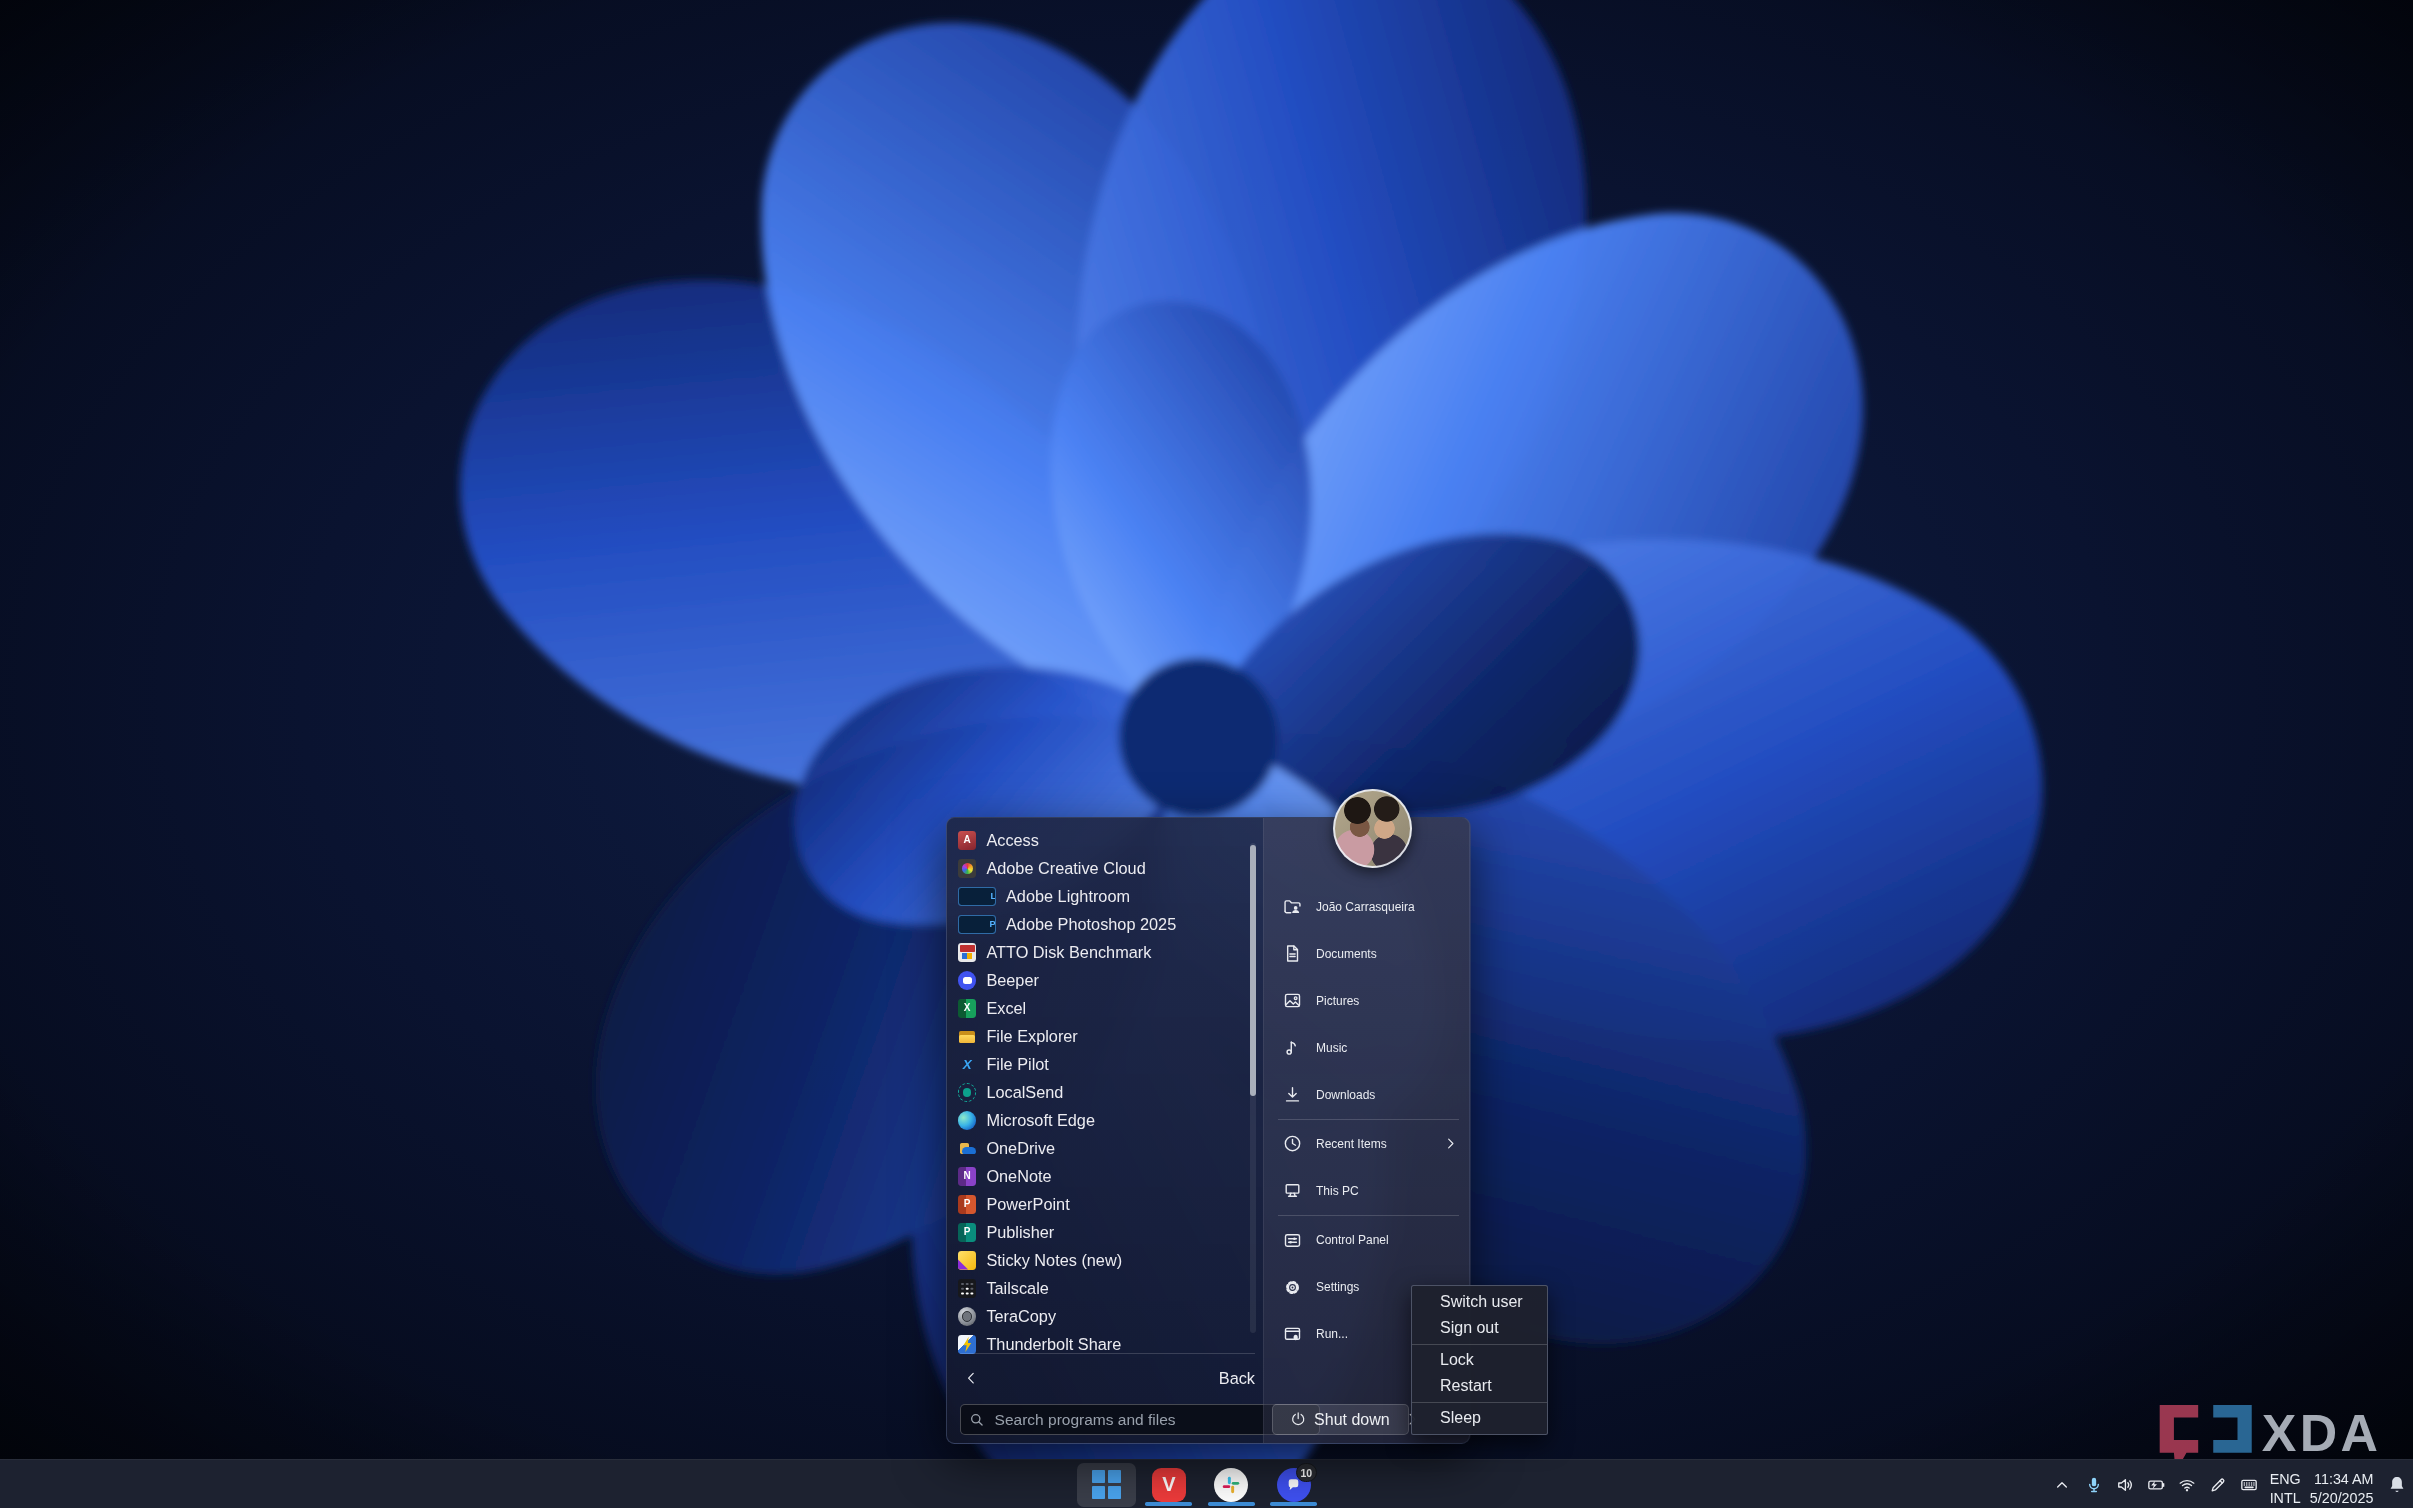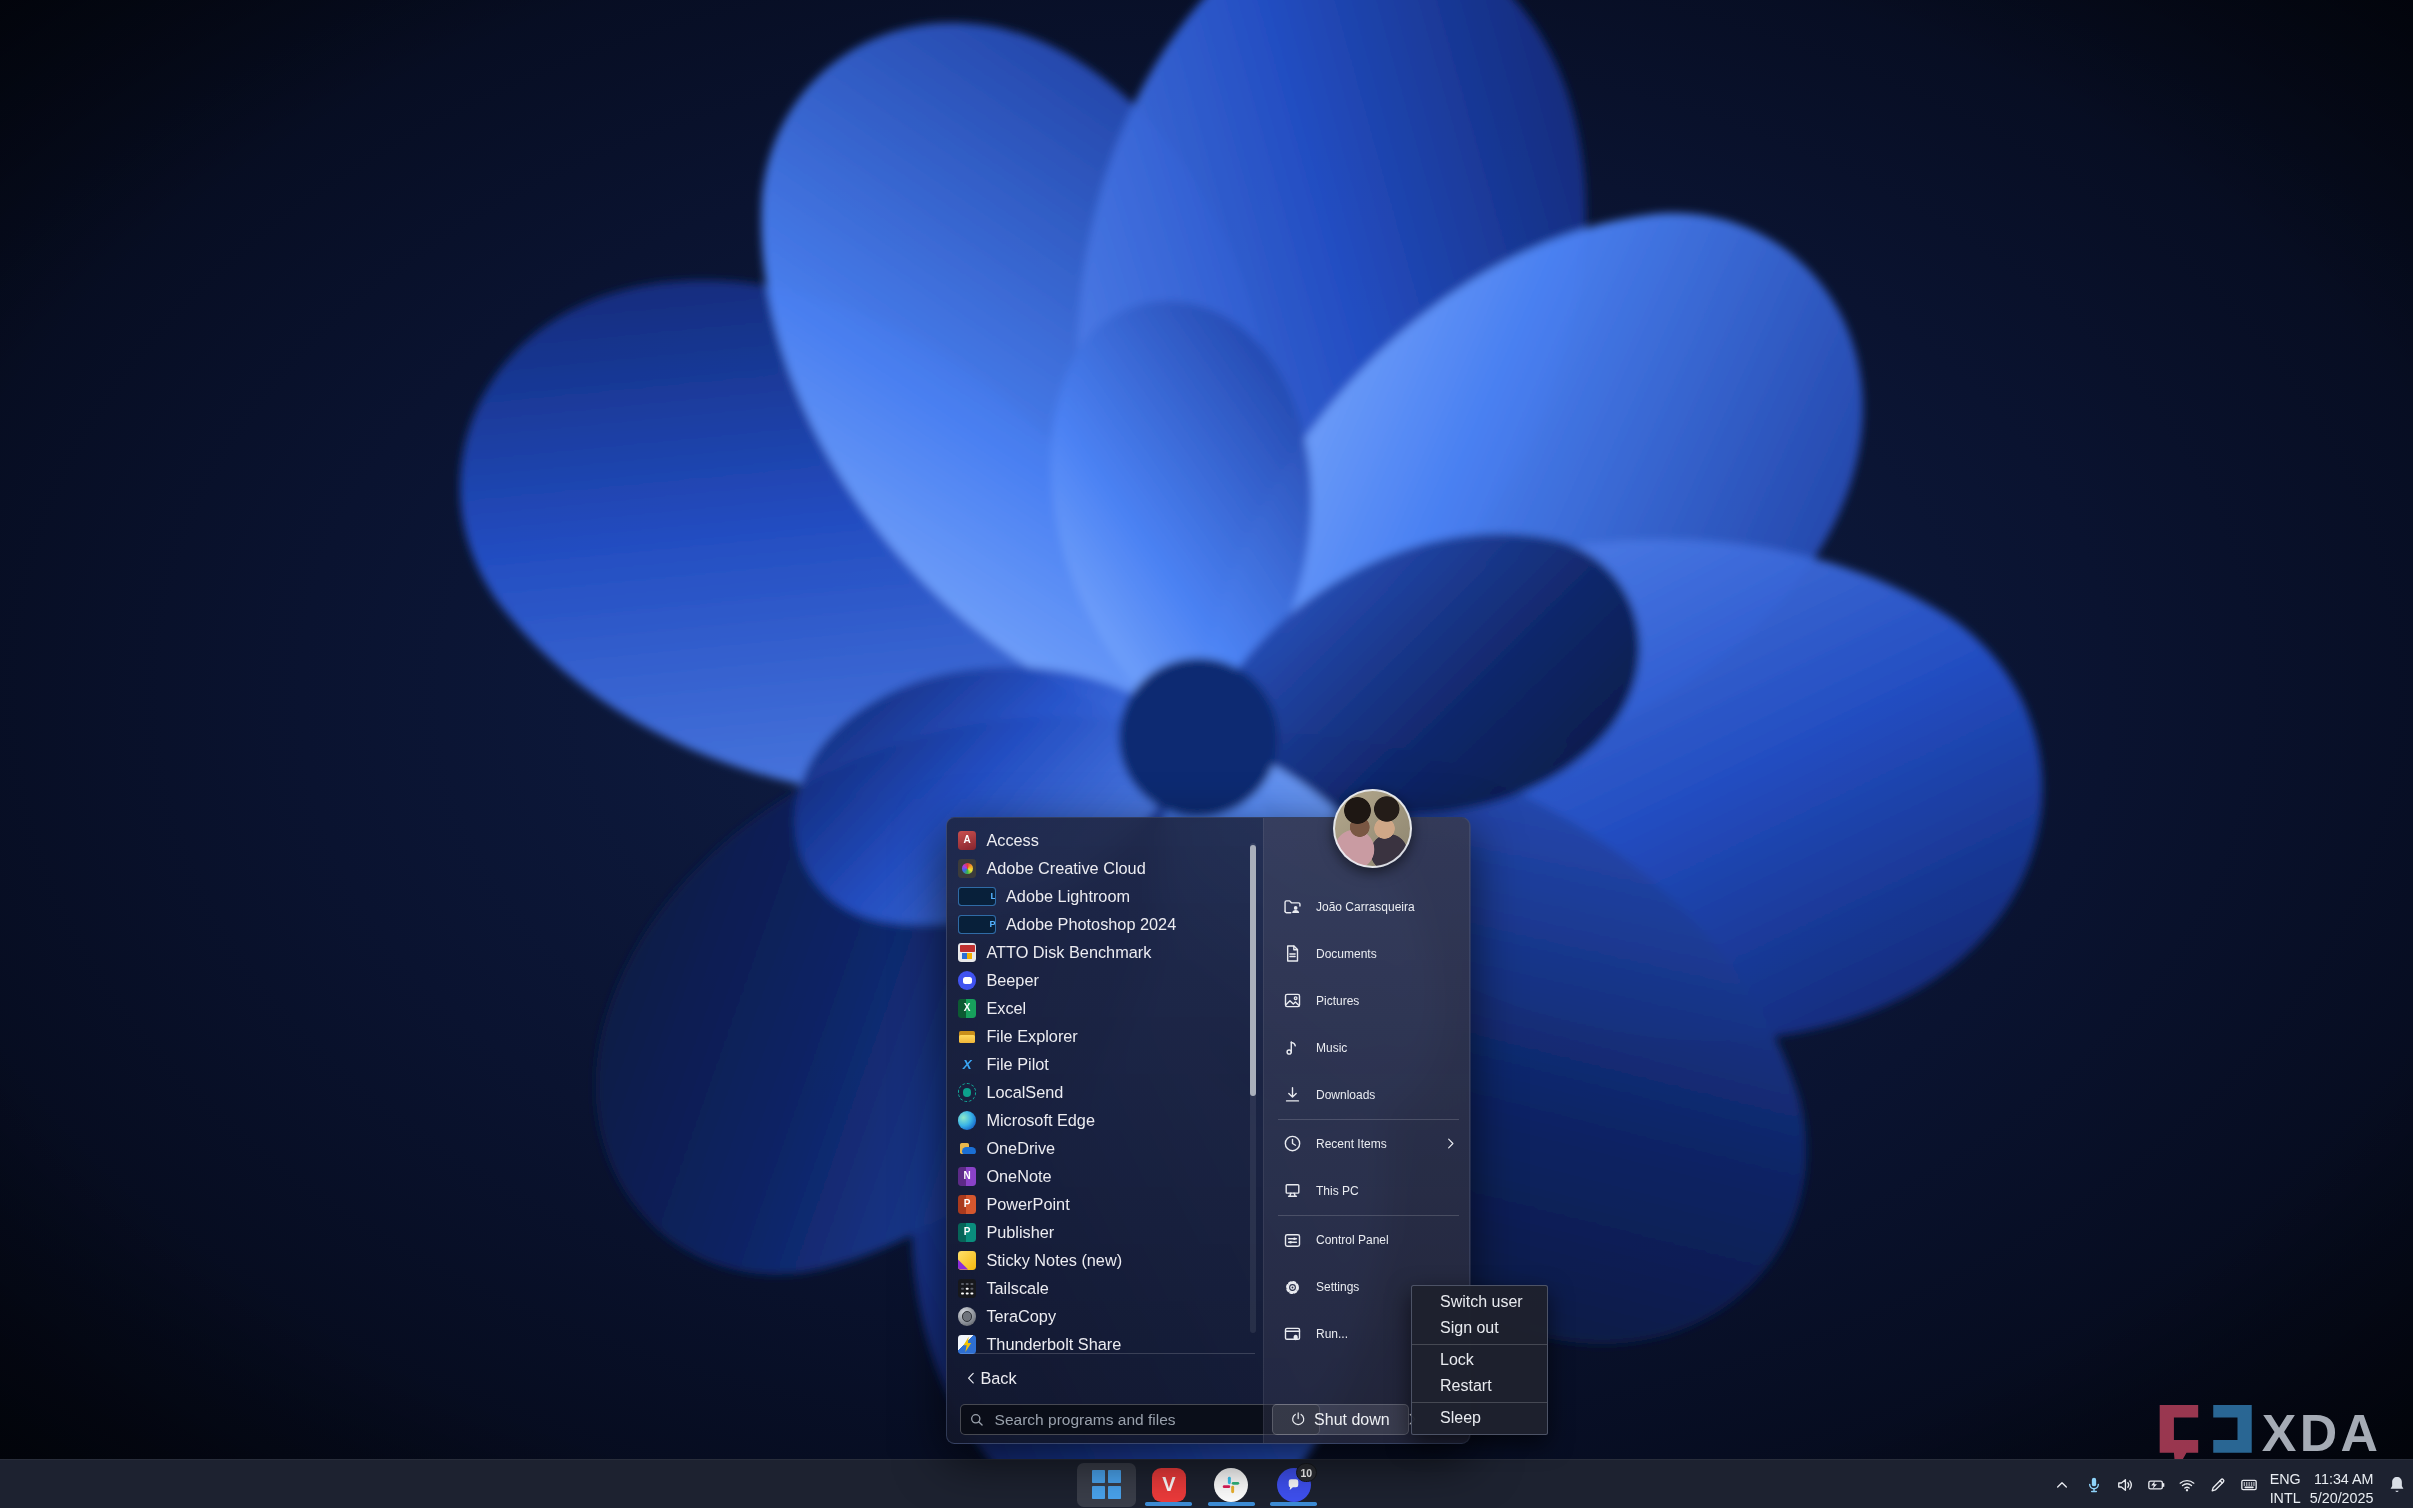--- a/index.html
+++ b/index.html
@@ -25,21 +25,21 @@
   .app-label { font-size:16.3px; color:#ececf1; white-space:nowrap; }
 
   .scroll-track { position:absolute; left:303px; top:25px; width:5.9px; height:490px;
     background:rgba(255,255,255,.08); border-radius:3.4px; }
   .scroll-thumb { position:absolute; left:0; top:1.7px; width:5.9px; height:251px;
     background:#a9afbb; border-radius:3.4px; }
 
   .left-divider { position:absolute; left:12.6px; top:535px; width:295px; height:0.8px;
     background:rgba(255,255,255,.16); }
   .back-row { position:absolute; left:0; top:545px; width:308px; height:30px;
-    display:flex; align-items:center; padding-left:15px; border-radius:3.4px; }
+    display:flex; align-items:center; padding-left:15px; border-radius:3.4px;justify-content:space-between; }
   .back-label { font-size:16.3px; color:#ececf1; }
 
   .search-box { position:absolute; left:12.6px; top:586px; width:360px; height:31px; }
   .search-box input { width:100%; height:100%; background:rgba(9,11,19,.8);
     border:0.8px solid rgba(255,255,255,.25); border-radius:5px; color:#cfd4dc;
     font-size:15.5px; padding:0 8.4px 0 34px; outline:none;
     font-family:"Liberation Sans","DejaVu Sans",sans-serif; }
   .search-box input::placeholder { color:#99a1ac; }
   .search-box .licon { position:absolute; left:8.4px; top:6.7px; }
 
@@ -190,21 +190,21 @@
         <div class="app-row">
           <span class="appicon lightroom-icon">
             <span class="glyph">Lr</span>
           </span>
           <span class="app-label">Adobe Lightroom</span>
         </div>
         <div class="app-row">
           <span class="appicon photoshop-icon">
             <span class="glyph">Ps</span>
           </span>
-          <span class="app-label">Adobe Photoshop 2024</span>
+          <span class="app-label">Adobe Photoshop 2025</span>
         </div>
         <div class="app-row">
           <span class="appicon atto-icon">
             <span class="glyph"></span>
           </span>
           <span class="app-label">ATTO Disk Benchmark</span>
         </div>
         <div class="app-row">
           <span class="appicon beeper-icon">
             <span class="glyph"></span>

